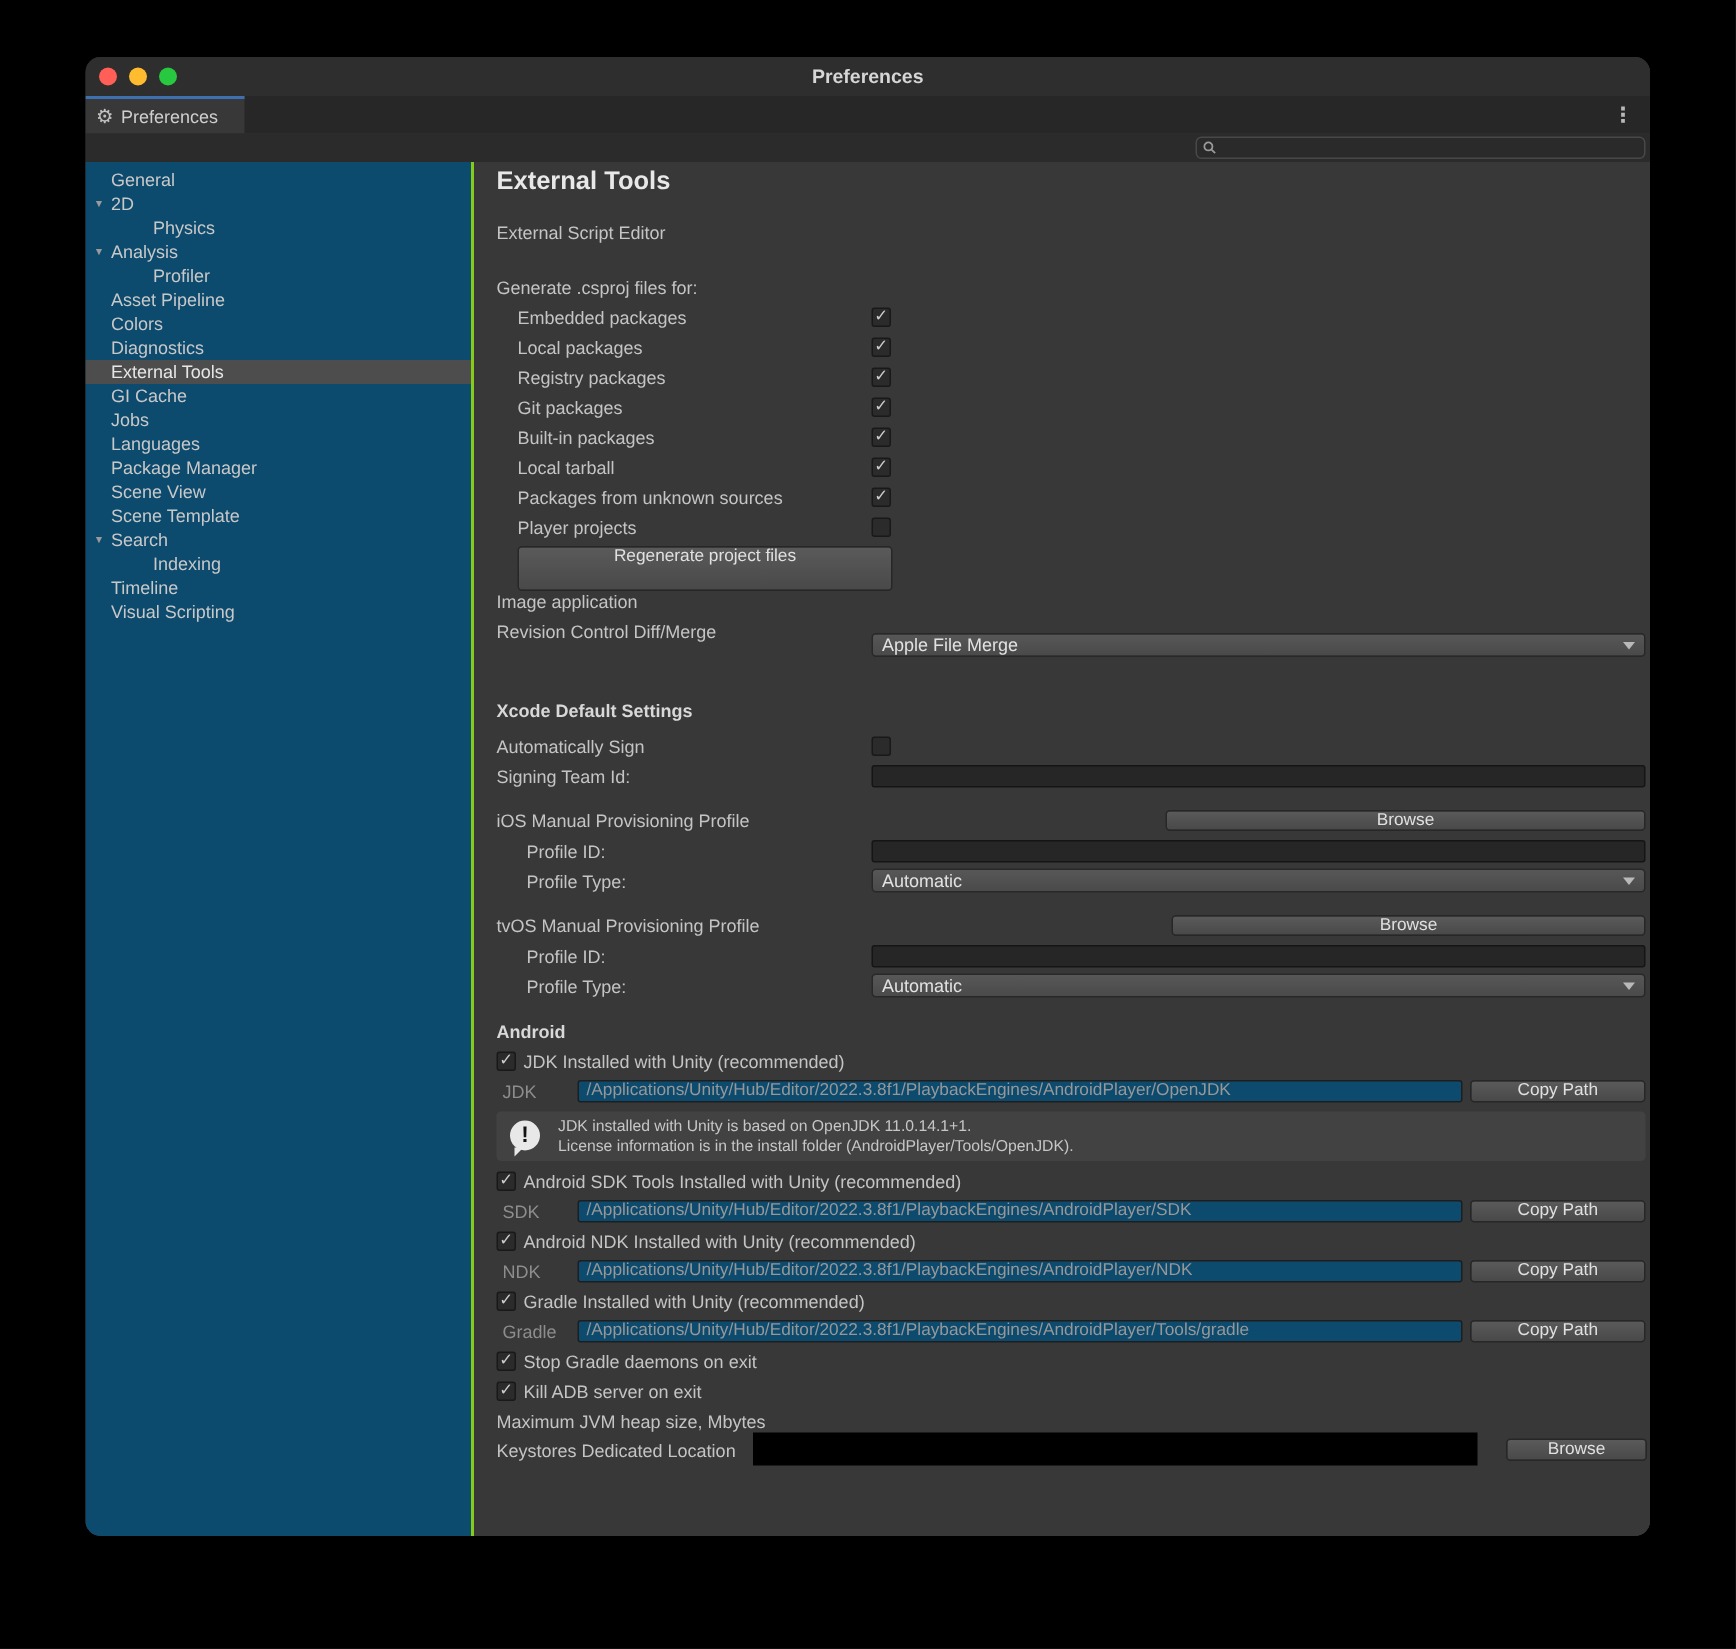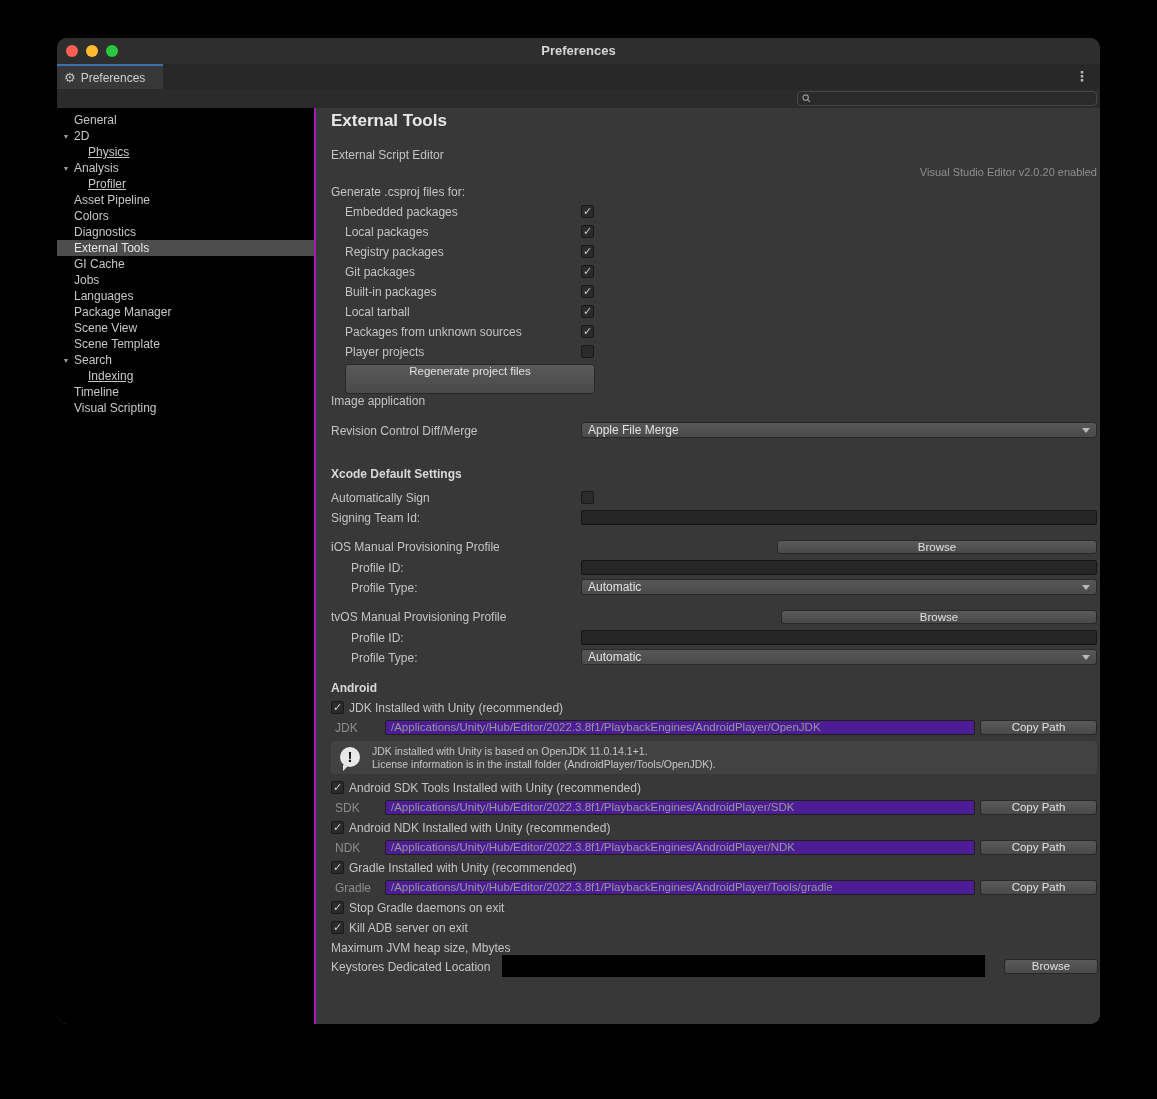--- a/index.html
+++ b/index.html
@@ -21,42 +21,42 @@
   .gear{font-size:13px;color:#c0c0c0;line-height:13px;}
   .kebab{position:absolute;right:11px;top:2px;font-size:14px;color:#b8b8b8;line-height:21px;font-weight:bold;}
   
   .toolbar{position:absolute;left:0;top:51px;width:100%;height:19px;background:#2b2b2b;}
   .searchbox{position:absolute;left:740px;top:2px;width:300px;height:15px;background:#2a2a2a;
     border:1px solid #484848;border-radius:4px;box-sizing:border-box;display:flex;align-items:center;padding-left:4px;}
   .searchbox input{background:transparent;border:none;outline:none;color:#ddd;font-size:11px;width:270px;
     font-family:"Liberation Sans",sans-serif;}
   
   .appbody{position:absolute;left:0;top:70px;width:100%;bottom:0;background:#383838;}
-  .sidebar{position:absolute;left:0;top:0;width:257px;bottom:0;background:#000000;
-    border-right:2px solid #a21caf;padding-top:4px;box-sizing:content-box;}
+  .sidebar{position:absolute;left:0;top:0;width:257px;bottom:0;background:#0c4a6e;
+    border-right:2px solid #84cc16;padding-top:4px;box-sizing:content-box;}
   .srow{position:relative;height:16px;line-height:16px;font-size:12px;color:#c8c8c8;white-space:nowrap;}
   .srow.sel{background:#4d4d4d;color:#e6e6e6;}
   .srow .t{position:absolute;left:4px;top:1px;width:10px;font-size:7px;color:#9a9a9a;text-align:center;}
   .l0{display:block;padding-left:17px;}
-  .l1{display:block;padding-left:31px;text-decoration:underline;}
+  .l1{display:block;padding-left:45px;}
   .content{position:absolute;left:259px;top:0;right:0;bottom:0;background:#383838;overflow:hidden;}
   
   .h1{position:absolute;left:15px;top:3px;font-size:17px;font-weight:bold;color:#e8e8e8;}
   .lbl{position:absolute;font-size:12px;color:#c4c4c4;height:16px;line-height:16px;white-space:nowrap;}
   .blbl{position:absolute;font-size:12px;font-weight:bold;color:#d8d8d8;height:16px;line-height:16px;}
   .plbl{position:absolute;font-size:12px;color:#8d8d8d;height:16px;line-height:16px;}
   .note{position:absolute;left:265px;top:58px;width:516px;text-align:right;font-size:11px;color:#8f8f8f;}
   .ddl{position:absolute;left:265px;width:516px;height:16px;background:linear-gradient(#575757,#4a4a4a);
     border:1px solid #282828;border-radius:3px;box-sizing:border-box;font-size:12px;color:#e2e2e2;
     line-height:14px;padding:0 18px 0 6px;overflow:hidden;white-space:nowrap;}
   .ddl::after{content:"";position:absolute;right:6px;top:5px;border-left:4px solid transparent;
     border-right:4px solid transparent;border-top:5px solid #b9b9b9;}
   .tfld{position:absolute;left:265px;width:516px;height:15px;background:#262626;border:1px solid #151515;
     border-radius:2px;box-sizing:border-box;font-size:12px;color:#dddddd;line-height:13px;padding-left:5px;}
-  .pfld{position:absolute;height:15px;background:#4c1d95;border:1px solid #1e1e1e;border-radius:2px;
+  .pfld{position:absolute;height:15px;background:#0c4a6e;border:1px solid #1e1e1e;border-radius:2px;
     box-sizing:border-box;font-size:11.5px;color:#979797;line-height:13px;padding-left:5px;
     overflow:hidden;white-space:nowrap;}
   .btn{position:absolute;background:linear-gradient(#5a5a5a,#494949);border:1px solid #272727;
     border-radius:3px;font-size:11.5px;color:#e0e0e0;text-align:center;box-sizing:border-box;
     line-height:13px;white-space:nowrap;}
   .cb{position:absolute;width:13px;height:13px;background:#2b2b2b;border:1px solid #191919;
     border-radius:2px;box-sizing:border-box;text-align:center;}
   .cb .tick{display:block;font-size:11px;line-height:11px;color:#cccccc;font-weight:bold;}
   .infobox{position:absolute;left:15px;top:633px;width:766px;height:33px;background:#424242;
     border-radius:3px;}
@@ -160,21 +160,20 @@
         </div>
       <div class="srow">
           <span class="l0">Visual Scripting</span>
         </div>
     </div>
 
     <div class="content">
       <div class="h1">External Tools</div>
 
       <span class="lbl" style="left:15px;top:39px">External Script Editor</span>
-      <div class="note">Visual Studio Editor v2.0.20 enabled</div>
 
       <span class="lbl" style="left:15px;top:76px">Generate .csproj files for:</span>
 
       <span class="lbl" style="left:29px;top:96px">Embedded packages</span>
       <div class="cb" style="left:265px;top:97px">
           <span class="tick">✓</span>
         </div>
       <span class="lbl" style="left:29px;top:116px">Local packages</span>
       <div class="cb" style="left:265px;top:117px">
           <span class="tick">✓</span>
@@ -201,21 +200,21 @@
         </div>
       <span class="lbl" style="left:29px;top:236px">Player projects</span>
       <div class="cb" style="left:265px;top:237px">
           <span class="tick"></span>
         </div>
 
       <div class="btn" style="left:29px;top:256px;width:250px;height:30px">Regenerate project files</div>
 
       <span class="lbl" style="left:15px;top:285px">Image application</span>
 
-      <span class="lbl" style="left:15px;top:315px">Revision Control Diff/Merge</span>
+      <span class="lbl" style="left:15px;top:305px">Revision Control Diff/Merge</span>
       <div class="ddl" style="top:314px"><span>Apple File Merge</span></div>
 
       <span class="blbl" style="left:15px;top:358px">Xcode Default Settings</span>
 
       <span class="lbl" style="left:15px;top:382px">Automatically Sign</span>
       <div class="cb" style="left:265px;top:383px">
           <span class="tick"></span>
         </div>
 
       <span class="lbl" style="left:15px;top:402px">Signing Team Id:</span>

